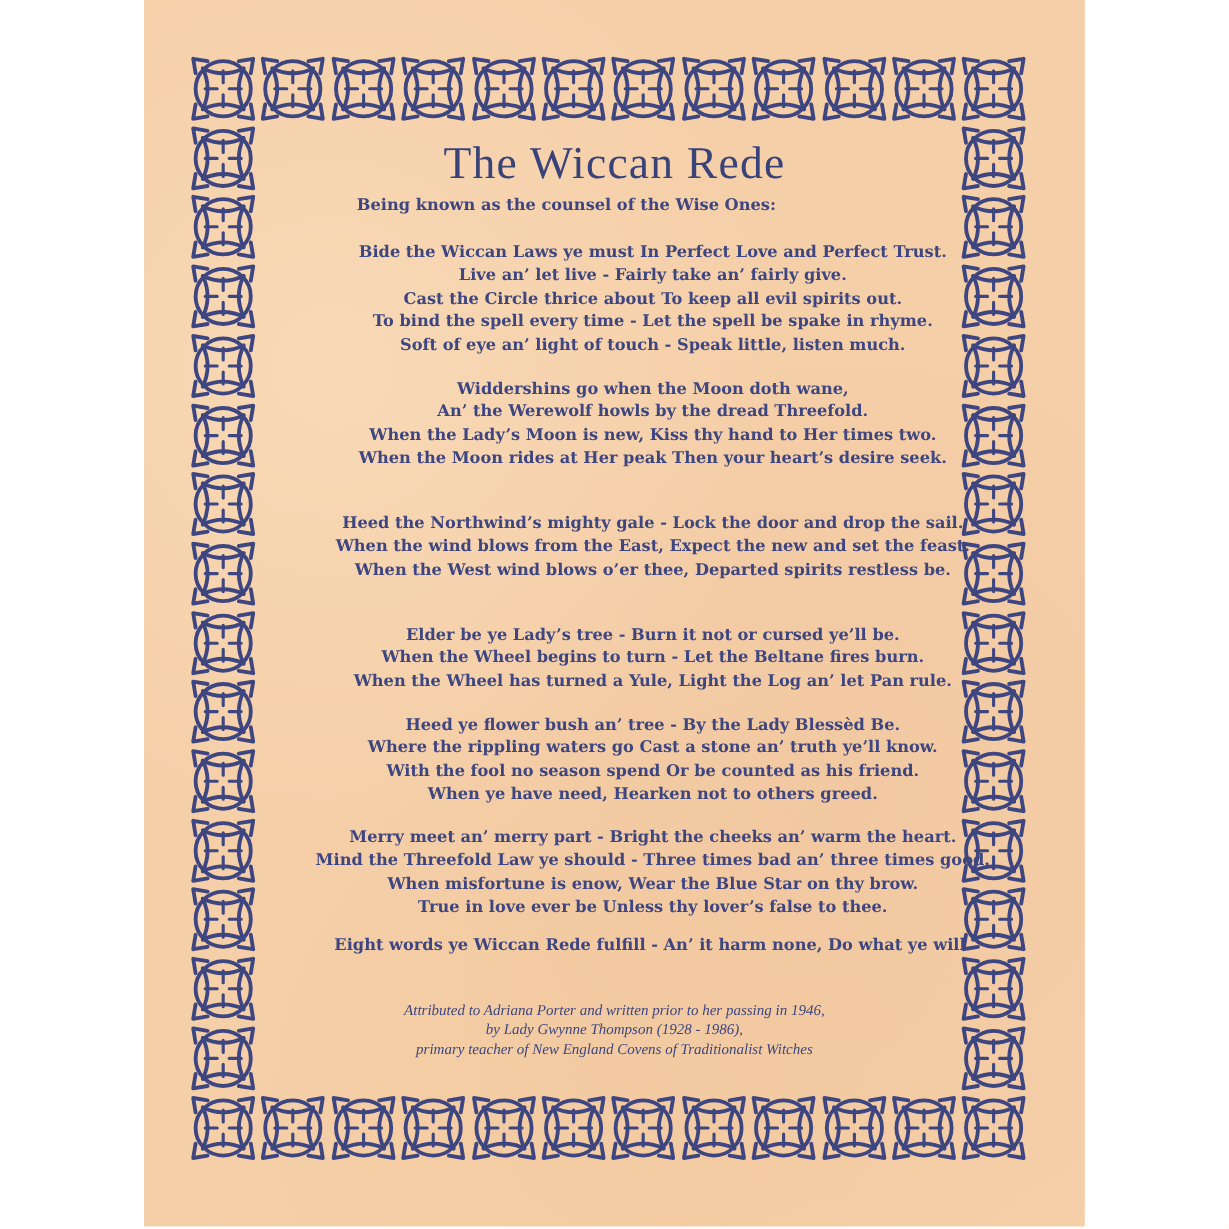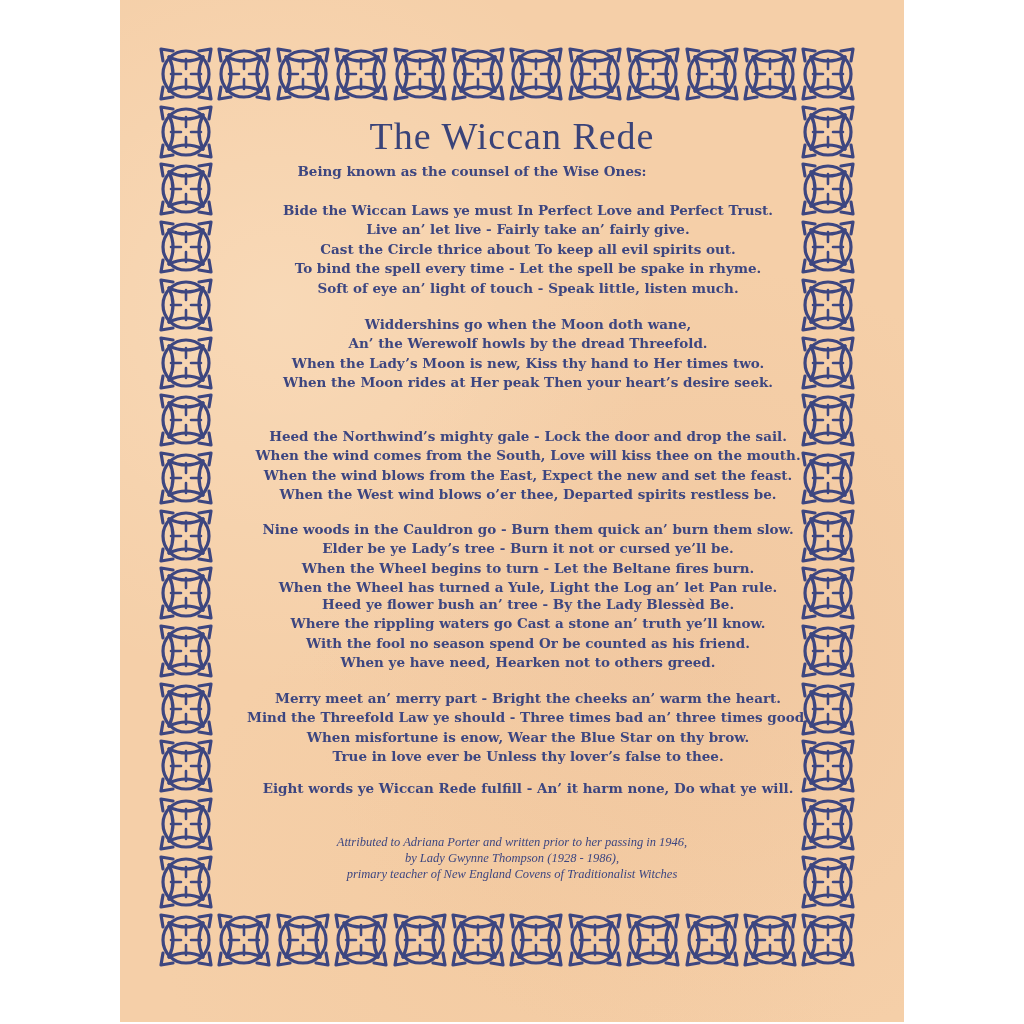--- a/index.html
+++ b/index.html
@@ -21,21 +21,21 @@
   }
   .title {
     position:absolute; left:0; width:784px; top:114px;
     font-family:"Liberation Serif", serif; font-size:38px; letter-spacing:1px;
     color:#3a4379; line-height:44px;
   }
   .subtitle {
     position:absolute; left:0; width:704px; top:162px;
     font-size:13.5px; line-height:19px; font-weight:bold;
   }
-  .stanza { position:absolute; left:0; width:816px; }
+  .stanza { position:absolute; left:16px; width:816px; }
   .line { font-size:13.5px; line-height:19.4px; font-weight:bold; white-space:nowrap; }
   .attr {
     position:absolute; left:0; width:784px; top:834px;
     font-family:"Liberation Serif", serif; font-style:italic;
     font-size:12.5px; line-height:16px;
   }
 </style>
 </head>
 <body>
 
@@ -785,27 +785,25 @@
 
     <div class="stanza" style="top:315px">
       <div class="line">Widdershins go when the Moon doth wane,</div>
       <div class="line">An’ the Werewolf howls by the dread Threefold.</div>
       <div class="line">When the Lady’s Moon is new, Kiss thy hand to Her times two.</div>
       <div class="line">When the Moon rides at Her peak Then your heart’s desire seek.</div>
     </div>
 
     <div class="stanza" style="top:427px">
       <div class="line">Heed the Northwind’s mighty gale - Lock the door and drop the sail.</div>
-      <div class="line">When the wind comes from the South, Love will kiss thee on the mouth.</div>
       <div class="line">When the wind blows from the East, Expect the new and set the feast.</div>
       <div class="line">When the West wind blows o’er thee, Departed spirits restless be.</div>
     </div>
 
     <div class="stanza" style="top:520px">
-      <div class="line">Nine woods in the Cauldron go - Burn them quick an’ burn them slow.</div>
       <div class="line">Elder be ye Lady’s tree - Burn it not or cursed ye’ll be.</div>
       <div class="line">When the Wheel begins to turn - Let the Beltane fires burn.</div>
       <div class="line">When the Wheel has turned a Yule, Light the Log an’ let Pan rule.</div>
     </div>
 
     <div class="stanza" style="top:595px">
       <div class="line">Heed ye flower bush an’ tree - By the Lady Blessèd Be.</div>
       <div class="line">Where the rippling waters go Cast a stone an’ truth ye’ll know.</div>
       <div class="line">With the fool no season spend Or be counted as his friend.</div>
       <div class="line">When ye have need, Hearken not to others greed.</div>

